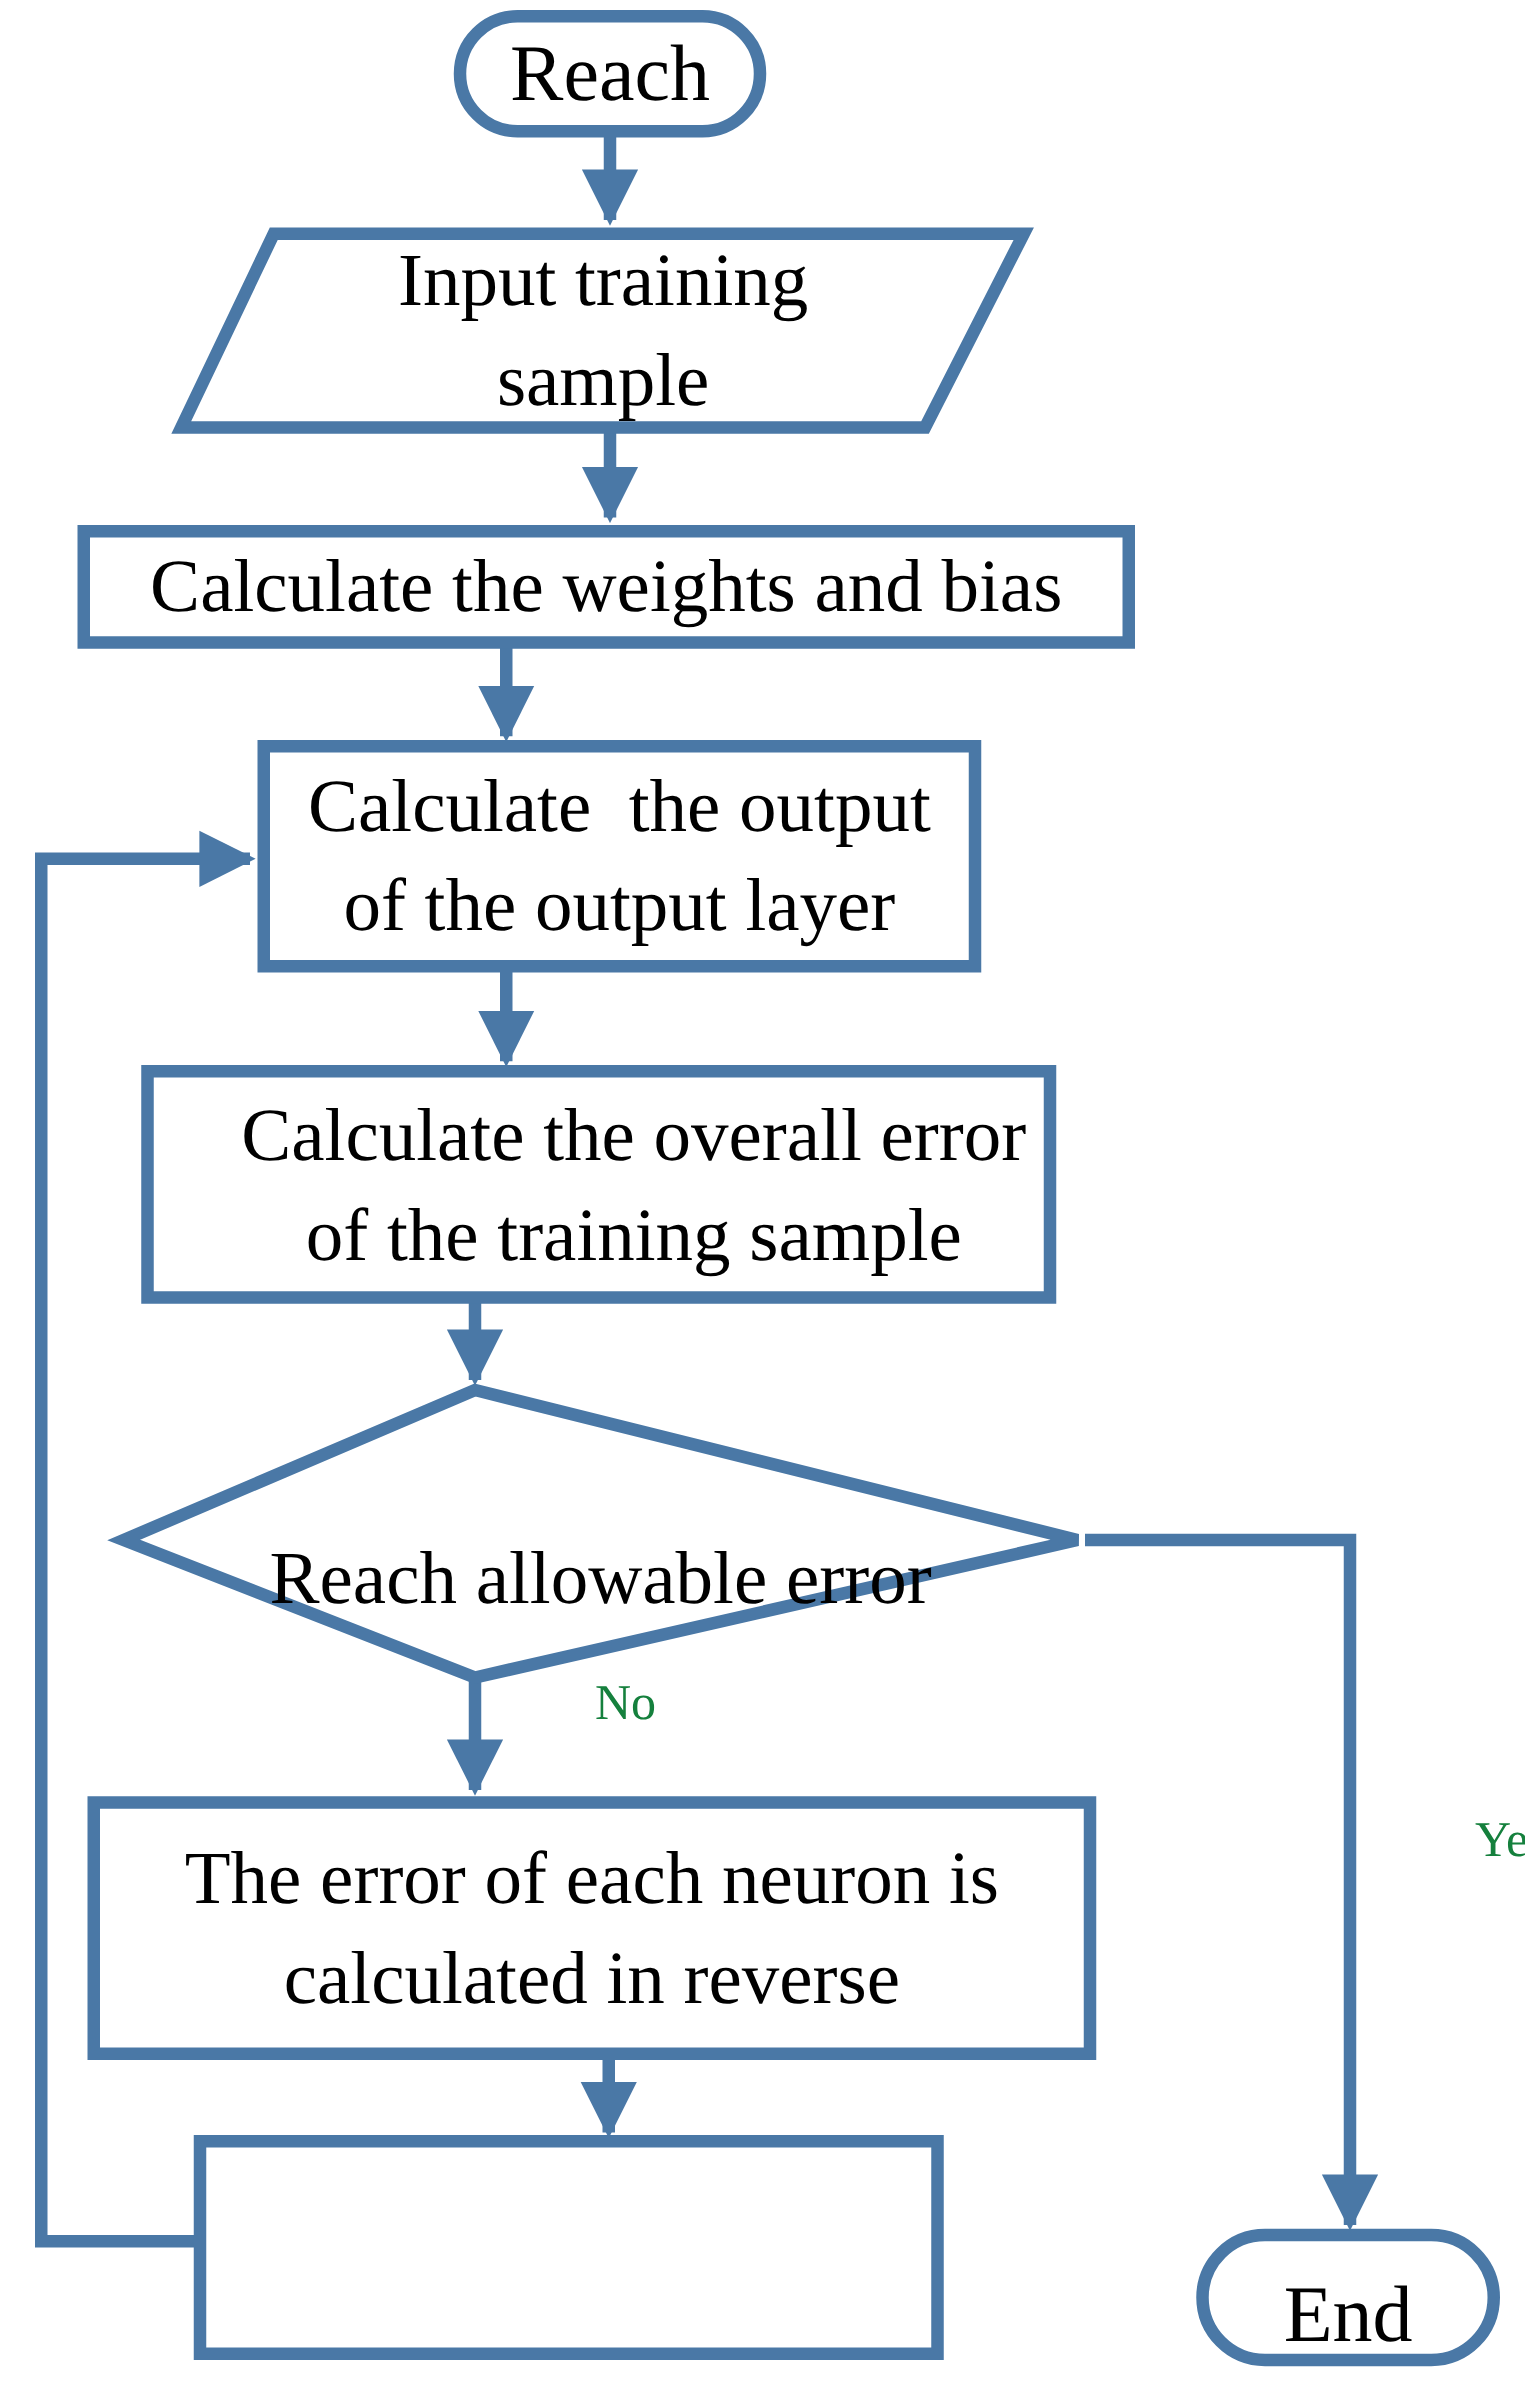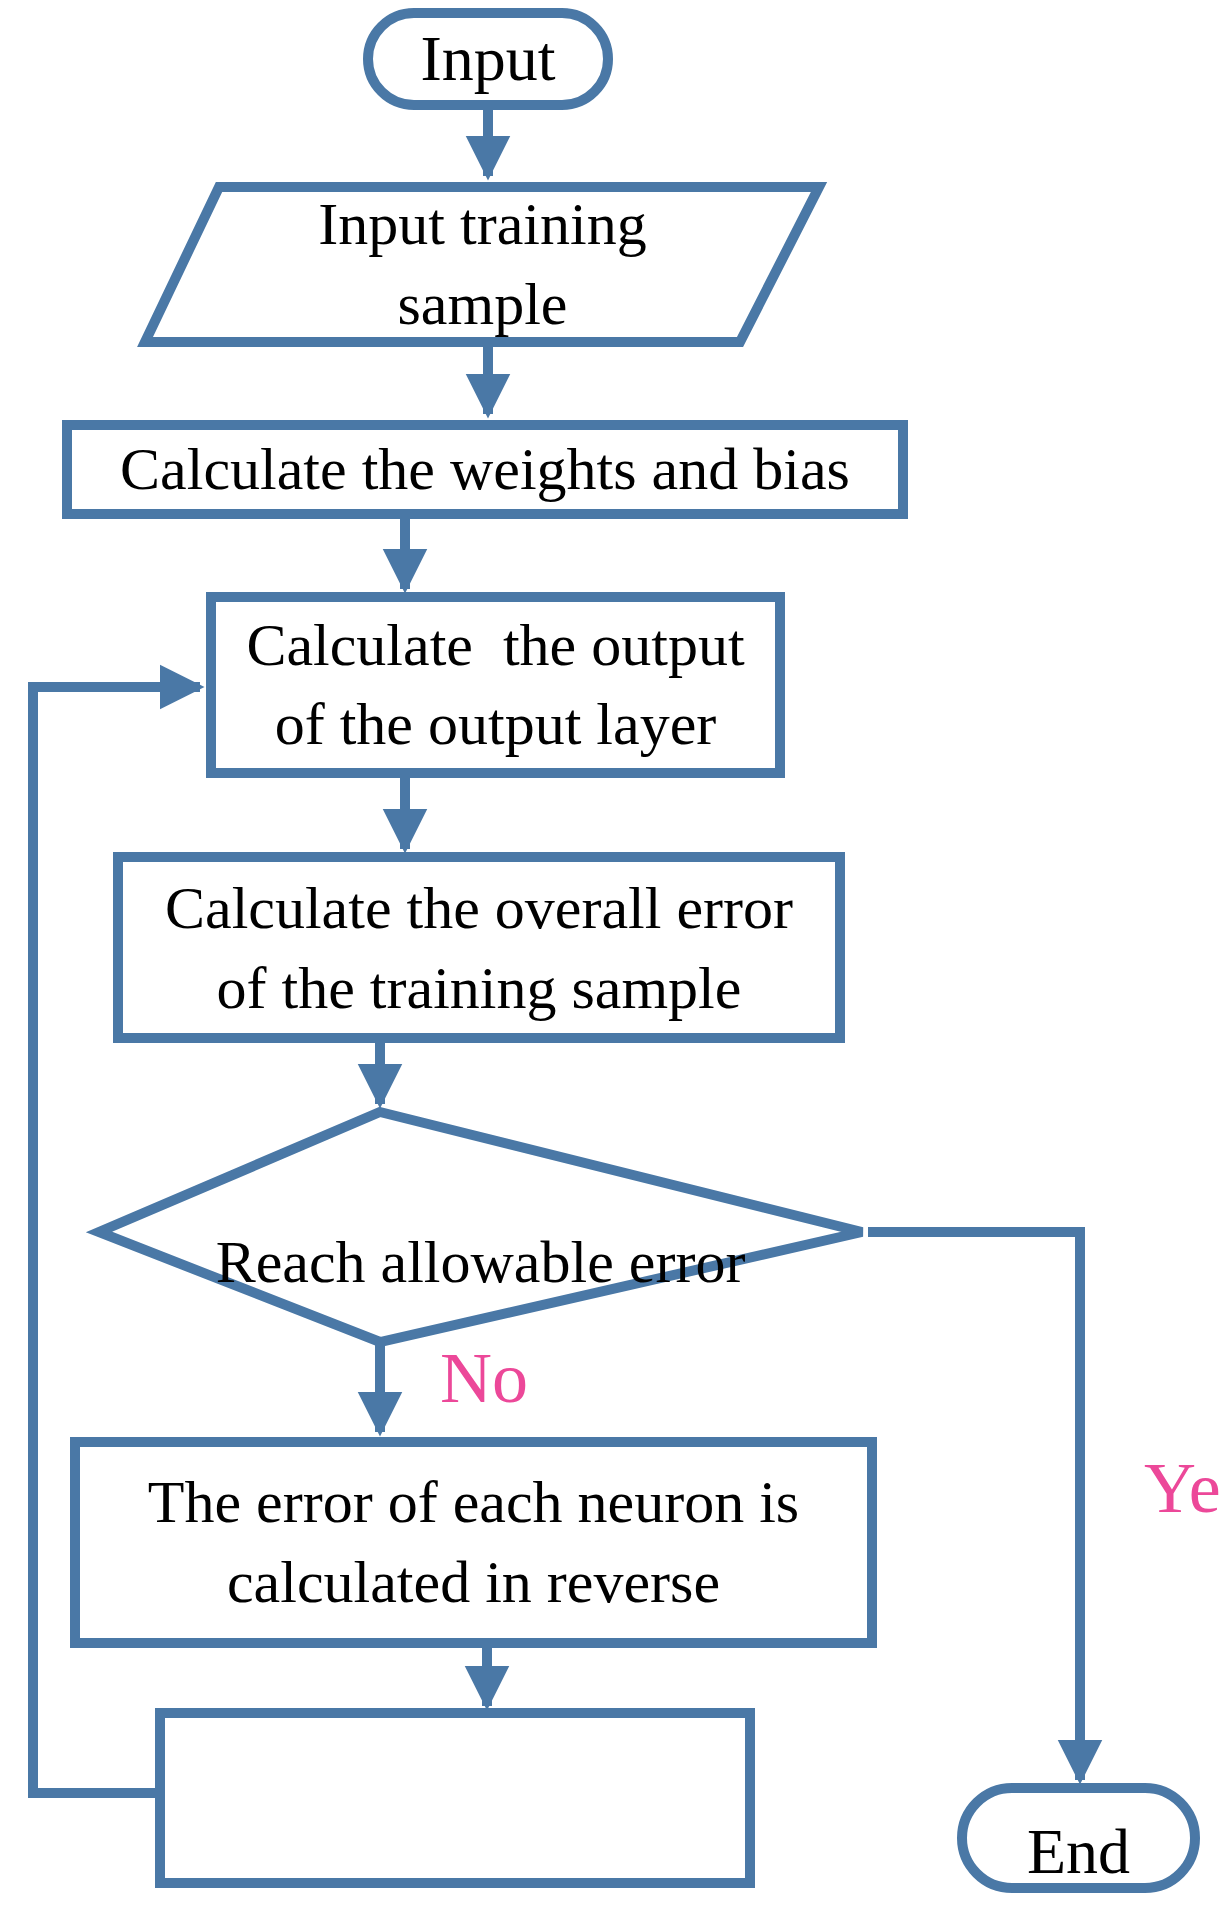--- a/index.html
+++ b/index.html
@@ -22,24 +22,25 @@
     justify-content:center;
     text-align:center;
     white-space:pre-wrap;
     font-size:60px;
     line-height:1.32;
     color:#000000;
   }
   .terminator-label{font-size:64px;}
   .edge-label{
     position:absolute;
-    font-size:72px;
+    font-size:40px;
     line-height:1;
     white-space:pre;
-    color:#ec4899;
+    color:#15803d;
+    margin-left:36px;
   }
 </style>
 </head>
 <body>
 
 <div class="canvas">
 
   <svg width="1220" height="1913" viewBox="0 0 1220 1913">
     <defs>
       <marker id="ah" viewBox="0 0 10 10" refX="9" refY="5" markerWidth="4.5" markerHeight="5.2" orient="auto" markerUnits="strokeWidth">
@@ -61,31 +62,31 @@
     <polygon class="shape" points="219,187 819,187 740,342 145,342"></polygon>
     <rect class="shape" x="67" y="425" width="836" height="89"></rect>
     <rect class="shape" x="211" y="597" width="569" height="176"></rect>
     <rect class="shape" x="118" y="857" width="722" height="181"></rect>
     <polygon class="shape" points="380,1112 862,1232 380,1342 99,1232"></polygon>
     <rect class="shape" x="75" y="1442" width="797" height="201"></rect>
     <rect class="shape" x="160" y="1713" width="590" height="170"></rect>
     <rect class="shape" x="962" y="1788" width="233" height="100" rx="50" ry="50"></rect>
   </svg>
 
-  <div class="node-label terminator-label" style="left:363px;top:8px;width:250px;height:102px;">Input</div>
+  <div class="node-label terminator-label" style="left:363px;top:8px;width:250px;height:102px;">Reach</div>
 
   <div class="node-label" style="left:140px;top:182px;width:685px;height:165px;">Input training
 sample</div>
 
   <div class="node-label" style="left:62px;top:420px;width:846px;height:99px;">Calculate the weights and bias</div>
 
   <div class="node-label" style="left:206px;top:592px;width:579px;height:186px;">Calculate  the output
 of the output layer</div>
 
-  <div class="node-label" style="left:113px;top:852px;width:732px;height:193px;">Calculate the overall error
+  <div class="node-label" style="left:113px;top:852px;width:732px;height:193px;padding-left:28px;">Calculate the overall error
 of the training sample</div>
 
   <div class="node-label" style="left:88px;top:1143px;width:785px;height:240px;">Reach allowable error</div>
 
   <div class="node-label" style="left:70px;top:1437px;width:807px;height:211px;">The error of each neuron is
 calculated in reverse</div>
 
 
   <div class="node-label terminator-label" style="left:957px;top:1797px;width:243px;height:110px;">End</div>
 

